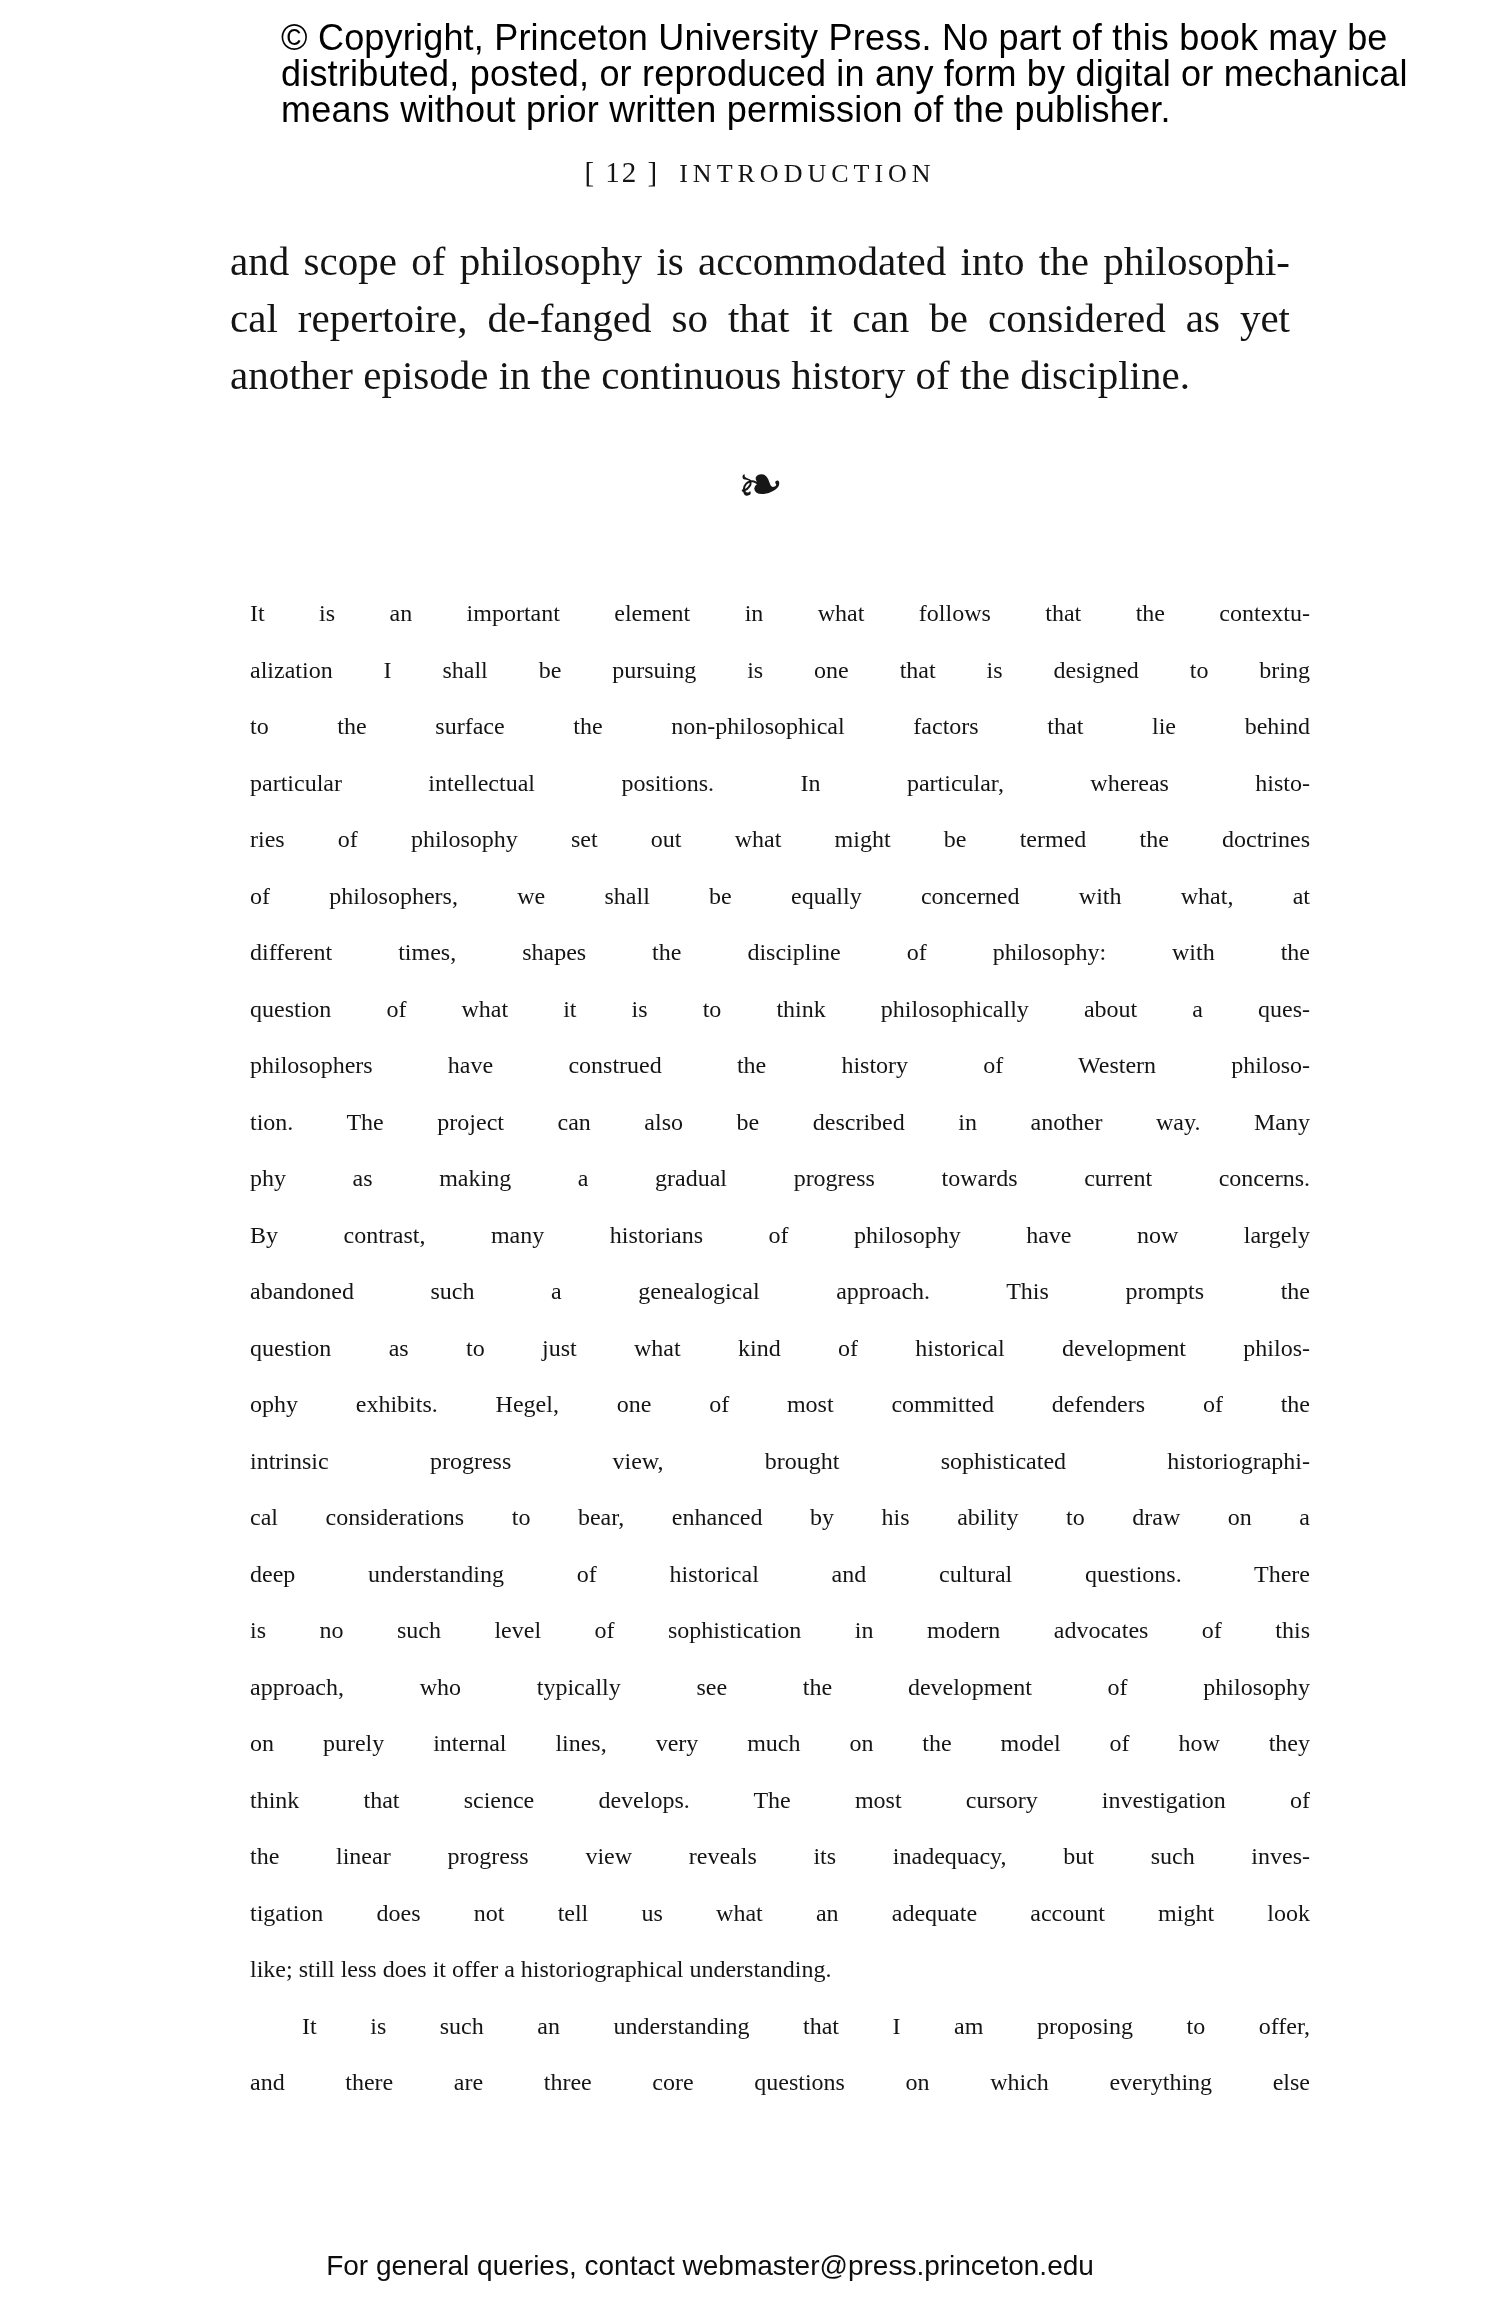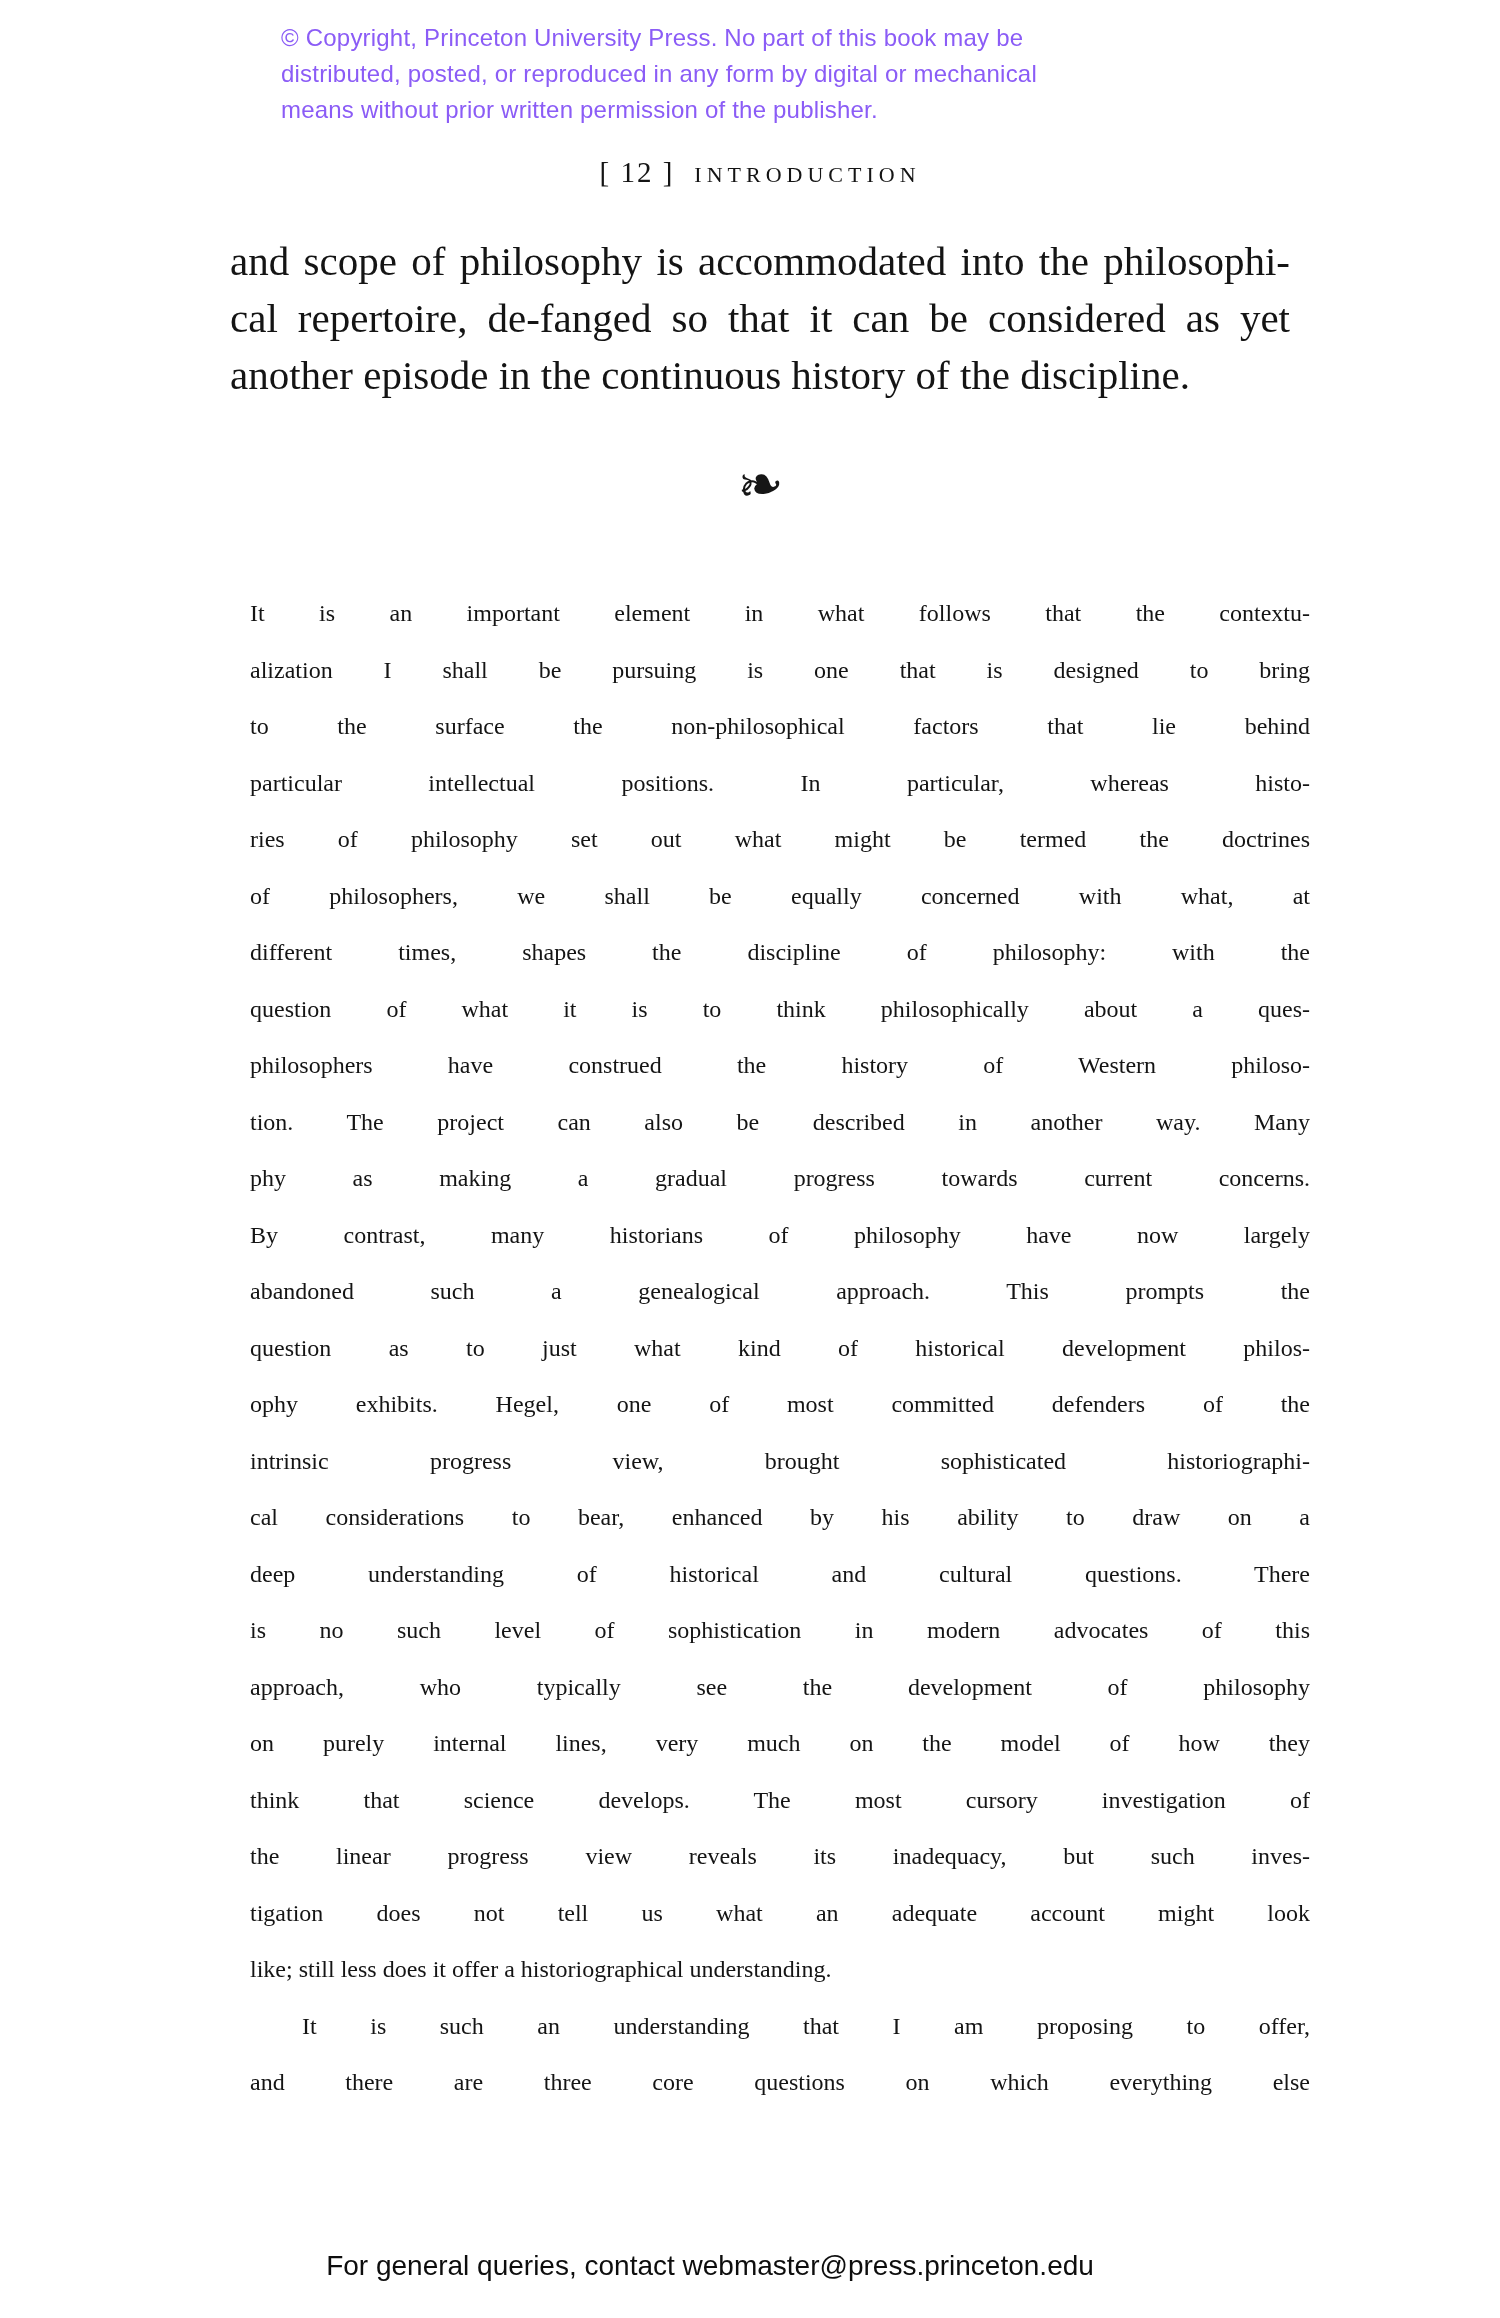--- a/index.html
+++ b/index.html
@@ -10,40 +10,40 @@
     background: #ffffff;
     color: #141414;
     font-family: "Liberation Serif", serif;
     overflow: hidden;
   }
   .copyright {
     position: absolute;
     left: 281px;
     top: 20px;
     font-family: "Liberation Sans", sans-serif;
-    font-size: 24px;
+    font-size: 36px;
     line-height: 36px;
-    color: #8b5cf6;
+    color: #000000;
     letter-spacing: 0.2px;
   }
   .pagehead {
     position: absolute;
     left: 230px;
     top: 156px;
     width: 1060px;
     text-align: center;
     white-space: nowrap;
   }
   .pagenum {
     font-size: 29px;
     letter-spacing: 2px;
     margin-right: 20px;
   }
   .sectitle {
-    font-size: 22px;
+    font-size: 26px;
     letter-spacing: 5px;
   }
   .para1 {
     position: absolute;
     left: 230px;
     top: 233px;
     width: 1060px;
     font-size: 41px;
     line-height: 57px;
   }

